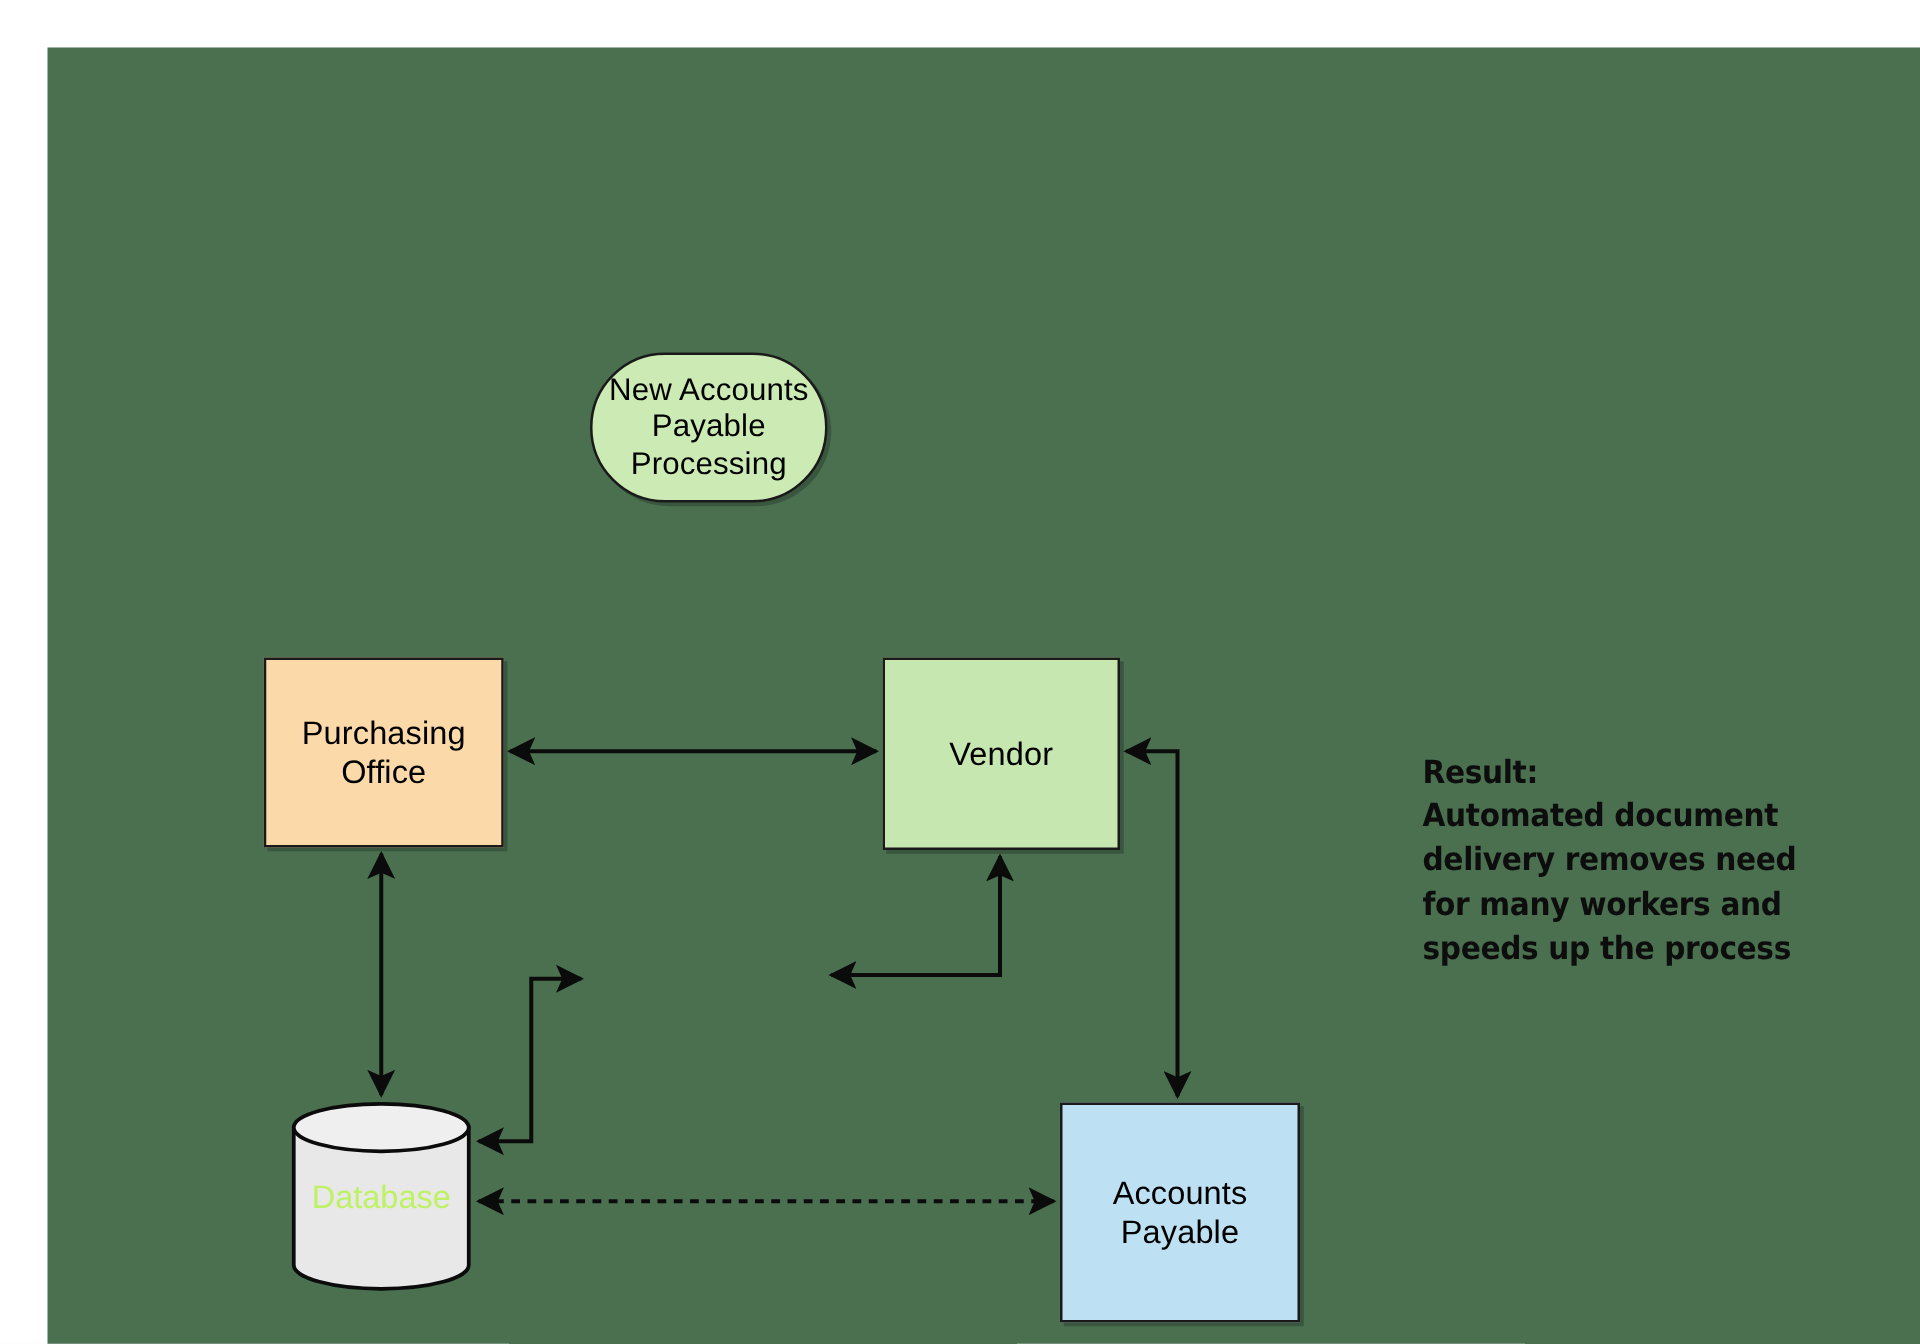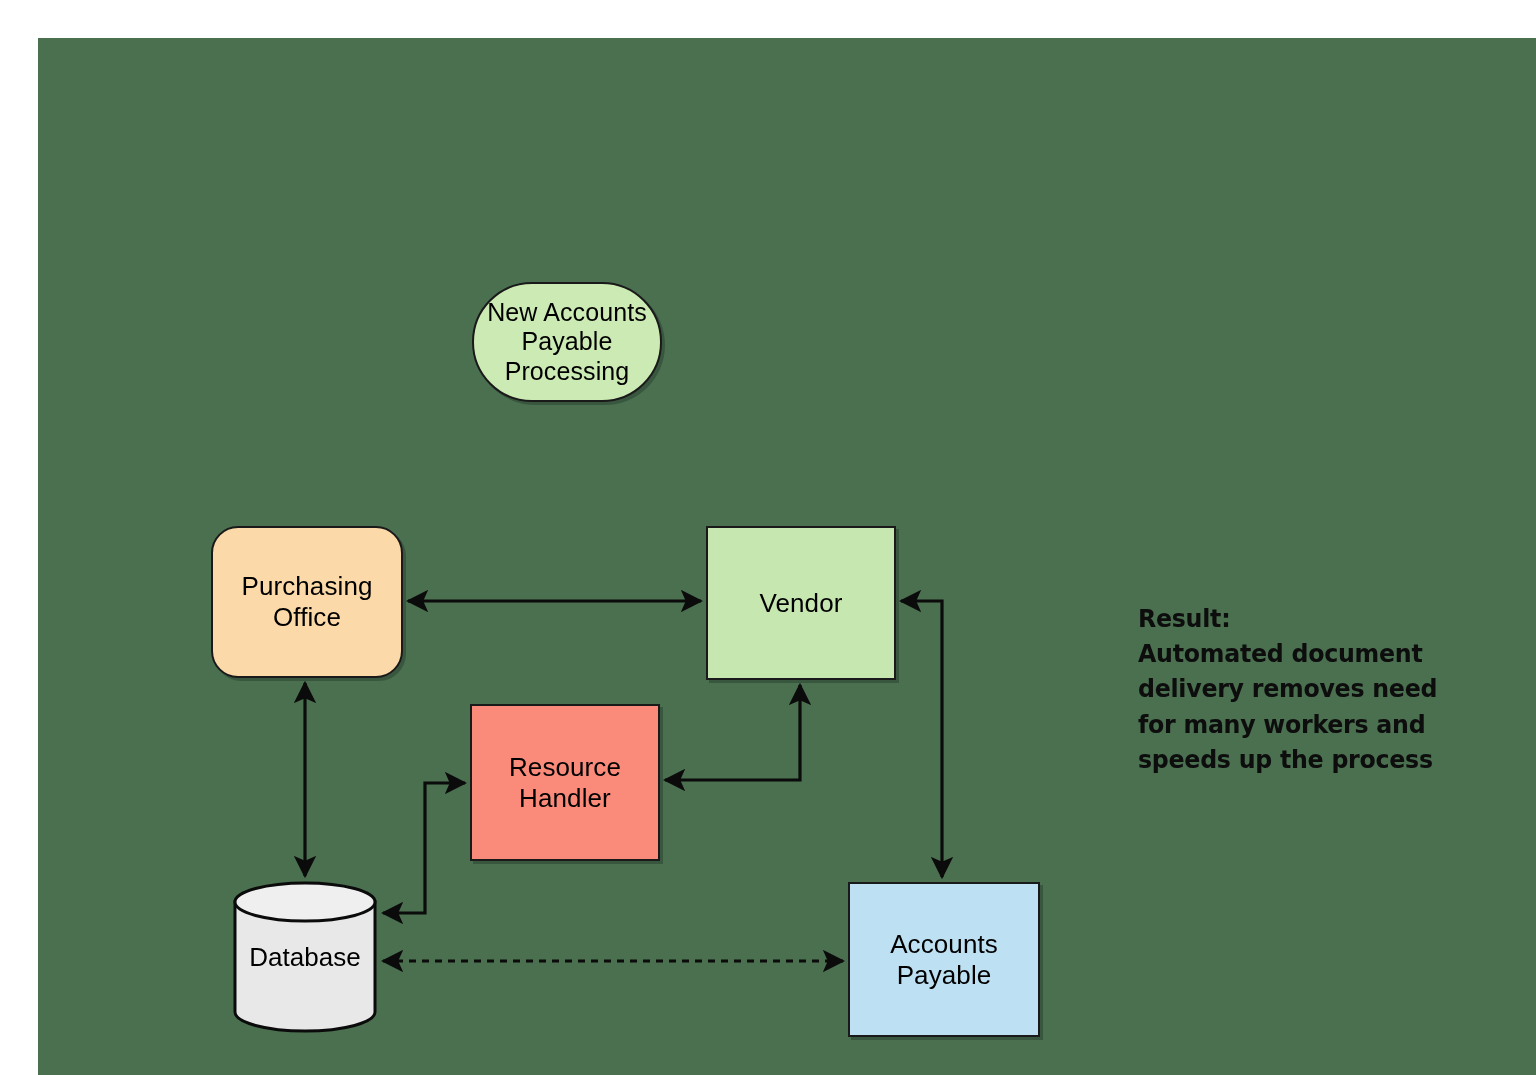--- a/index.html
+++ b/index.html
@@ -67,40 +67,40 @@
     width: 190px; height: 154px;
     background: #c6e7b0;
   }
   #node-resource {
     left: 432px;  top: 666px;
     width: 190px; height: 157px;
     background: #fa8a7a;
   }
   #node-accounts {
     left: 810px;  top: 844px;
-    width: 192px; height: 155px;
+    width: 192px; height: 176px;
     background: #bde0f3;
   }
 
   
   #node-database {
     position: absolute;
     left: 194px; top: 843px;
     width: 146px; height: 152px;
   }
   #node-database svg { display: block; }
   #database-text {
     position: absolute;
     left: 0; top: 0;
     width: 146px; height: 152px;
     display: flex;
     align-items: center;
     justify-content: center;
     font-size: 26px;
-    color: #000000;
+    color: #bef264;
     pointer-events: none;
     text-align: right;
   }
 
   
   #connectors {
     position: absolute;
     left: 0; top: 0;
     width: 1498px; height: 1037px;
     pointer-events: none;
@@ -151,33 +151,29 @@
 
       <path d="M 345 923 L 805 923" fill="none" stroke="#0b0b0b" stroke-width="3.2" stroke-dasharray="7 6" marker-start="url(#arrow-start)" marker-end="url(#arrow-end)"></path>
     </svg>
 
     <div class="node" id="node-start" style="background: rgb(204, 234, 179);">
       <span class="node-label">New Accounts
 Payable
 Processing</span>
     </div>
 
-    <div class="node" id="node-purchasing" style="background: rgb(252, 217, 168); border-radius: 27px;">
+    <div class="node" id="node-purchasing" style="background: rgb(252, 217, 168);">
       <span class="node-label">Purchasing
 Office</span>
     </div>
 
     <div class="node" id="node-vendor" style="background: rgb(198, 231, 176); text-align: right;">
       <span class="node-label">Vendor</span>
     </div>
 
-    <div class="node" id="node-resource" style="background: rgb(250, 138, 122);">
-      <span class="node-label">Resource
-Handler</span>
-    </div>
 
     <div id="node-database">
       <svg width="146" height="152" viewBox="0 0 146 152" xmlns="http://www.w3.org/2000/svg">
         <path d="M 3 21 L 3 131 A 70 19 0 0 0 143 131 L 143 21 Z" fill="#e8e8e8" stroke="#0b0b0b" stroke-width="3"></path>
         <ellipse cx="73" cy="21" rx="70" ry="19" fill="#efefef" stroke="#0b0b0b" stroke-width="3"></ellipse>
       </svg>
       <div id="database-text">Database</div>
     </div>
 
     <div class="node" id="node-accounts" style="background: rgb(189, 224, 243);">

